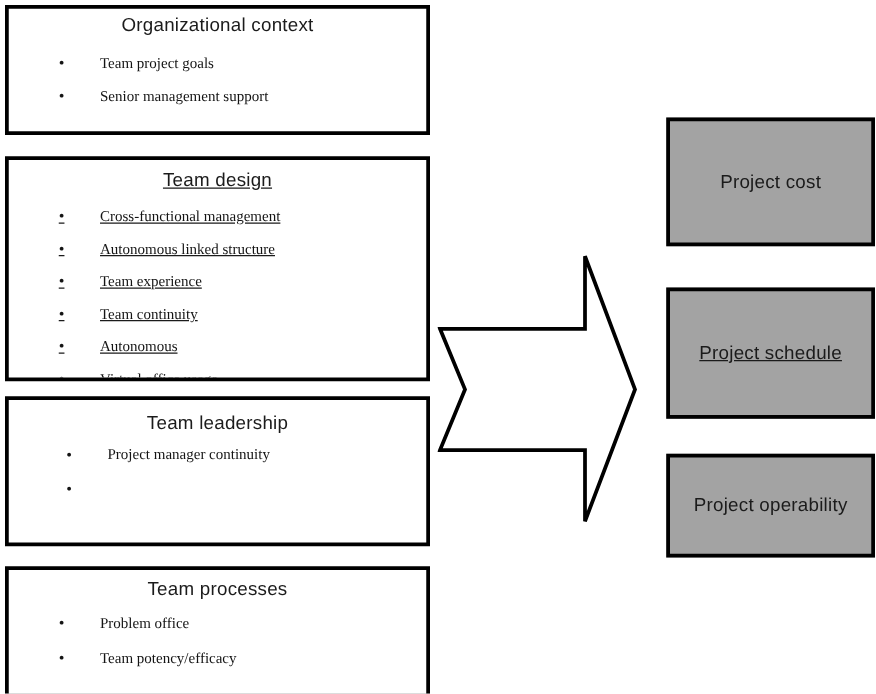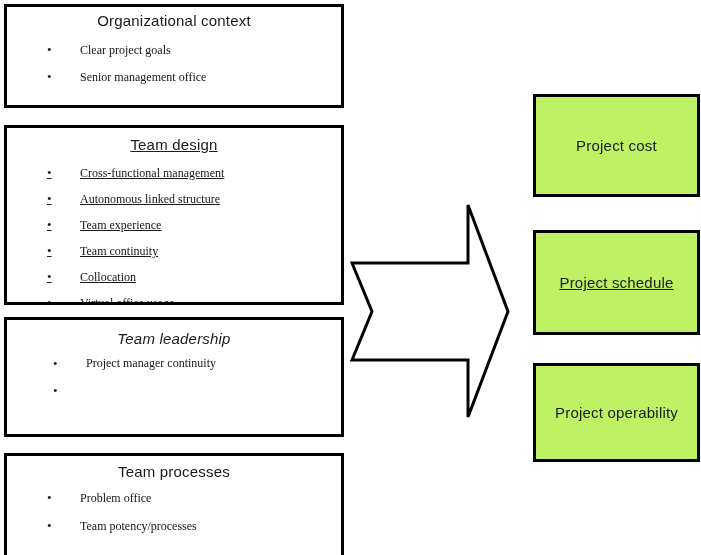--- a/index.html
+++ b/index.html
@@ -28,21 +28,21 @@
   .fb4 { top: 453px; height: 105px;  }
   .ftitle {
     text-align: center;
     font-size: 15px;
     line-height: 24px;
     letter-spacing: 0.2px;
     color: #1b1b1b;
   }
   .fb1 .ftitle { margin-top: 2px; }
   .fb2 .ftitle { margin-top: 5px; }
-  .fb3 .ftitle { margin-top: 7px; font-style: italic; }
+  .fb3 .ftitle { margin-top: 7px; }
   .fb4 .ftitle { margin-top: 4px; }
   .list { }
   .row {
     display: flex;
     align-items: flex-start;
     padding-left: 40px;
     font-family: "Liberation Serif", serif;
     font-size: 12px;
     line-height: 18px;
     color: #141414;
@@ -64,50 +64,50 @@
     top: 203px;
     width: 161px;
     height: 216px;
   }
   
   .obox {
     position: absolute;
     left: 533px;
     width: 167px;
     border: 3px solid #000000;
-    background: #bef264;
+    background: #a3a3a3;
     display: flex;
     align-items: center;
     justify-content: center;
   }
   .ob1 { top: 94px;  height: 103px; }
   .ob2 { top: 230px; height: 105px; text-decoration: underline; }
-  .ob3 { top: 363px; height: 99px; }
+  .ob3 { top: 363px; height: 83px; }
   .olabel {
     font-size: 15px;
     letter-spacing: 0.2px;
     color: #1b1b1b;
     white-space: nowrap;
   }
 </style>
 </head>
 <body>
 
 <div class="canvas">
 
   <div class="fbox fb1">
     <div class="ftitle">Organizational context</div>
     <div class="list">
         <div class="row">
           <span class="bullet">•</span>
-          <span class="btext">Clear project goals</span>
+          <span class="btext">Team project goals</span>
         </div>
         <div class="row">
           <span class="bullet">•</span>
-          <span class="btext">Senior management office</span>
+          <span class="btext">Senior management support</span>
         </div>
       </div>
   </div>
 
   <div class="fbox fb2">
     <div class="ftitle">Team design</div>
     <div class="list">
         <div class="row">
           <span class="bullet">•</span>
           <span class="btext">Cross-functional management</span>
@@ -119,21 +119,21 @@
         <div class="row">
           <span class="bullet">•</span>
           <span class="btext">Team experience</span>
         </div>
         <div class="row">
           <span class="bullet">•</span>
           <span class="btext">Team continuity</span>
         </div>
         <div class="row">
           <span class="bullet">•</span>
-          <span class="btext">Collocation</span>
+          <span class="btext">Autonomous</span>
         </div>
         <div class="row">
           <span class="bullet">•</span>
           <span class="btext">Virtual office usage</span>
         </div>
       </div>
   </div>
 
   <div class="fbox fb3">
     <div class="ftitle">Team leadership</div>
@@ -150,21 +150,21 @@
 
   <div class="fbox fb4">
     <div class="ftitle">Team processes</div>
     <div class="list">
         <div class="row">
           <span class="bullet">•</span>
           <span class="btext">Problem office</span>
         </div>
         <div class="row">
           <span class="bullet">•</span>
-          <span class="btext">Team potency/processes</span>
+          <span class="btext">Team potency/efficacy</span>
         </div>
       </div>
   </div>
 
   <div class="arrow-wrap">
     <svg width="161" height="216" viewBox="0 0 161 216" xmlns="http://www.w3.org/2000/svg">
       <polygon points="2,60 118,60 118,2 158,108.5 118,214 118,157 2,157 22,108.5" fill="#ffffff" stroke="#000000" stroke-width="3" stroke-linejoin="miter"></polygon>
     </svg>
   </div>
 

